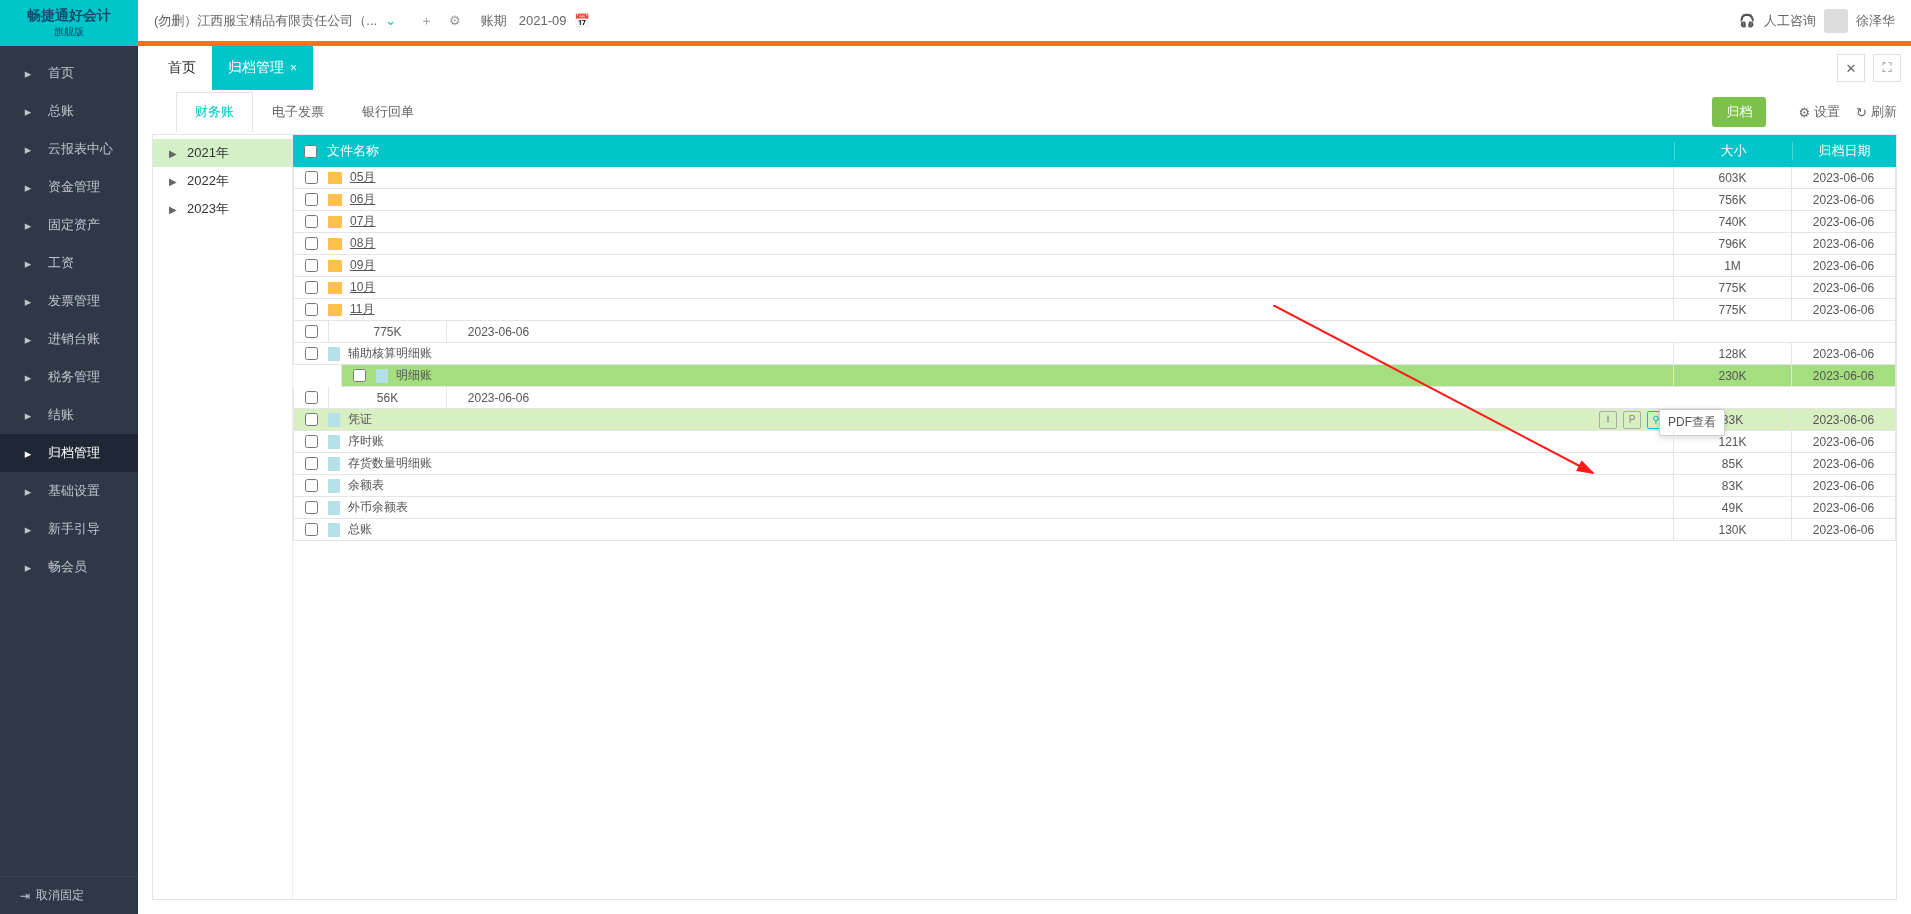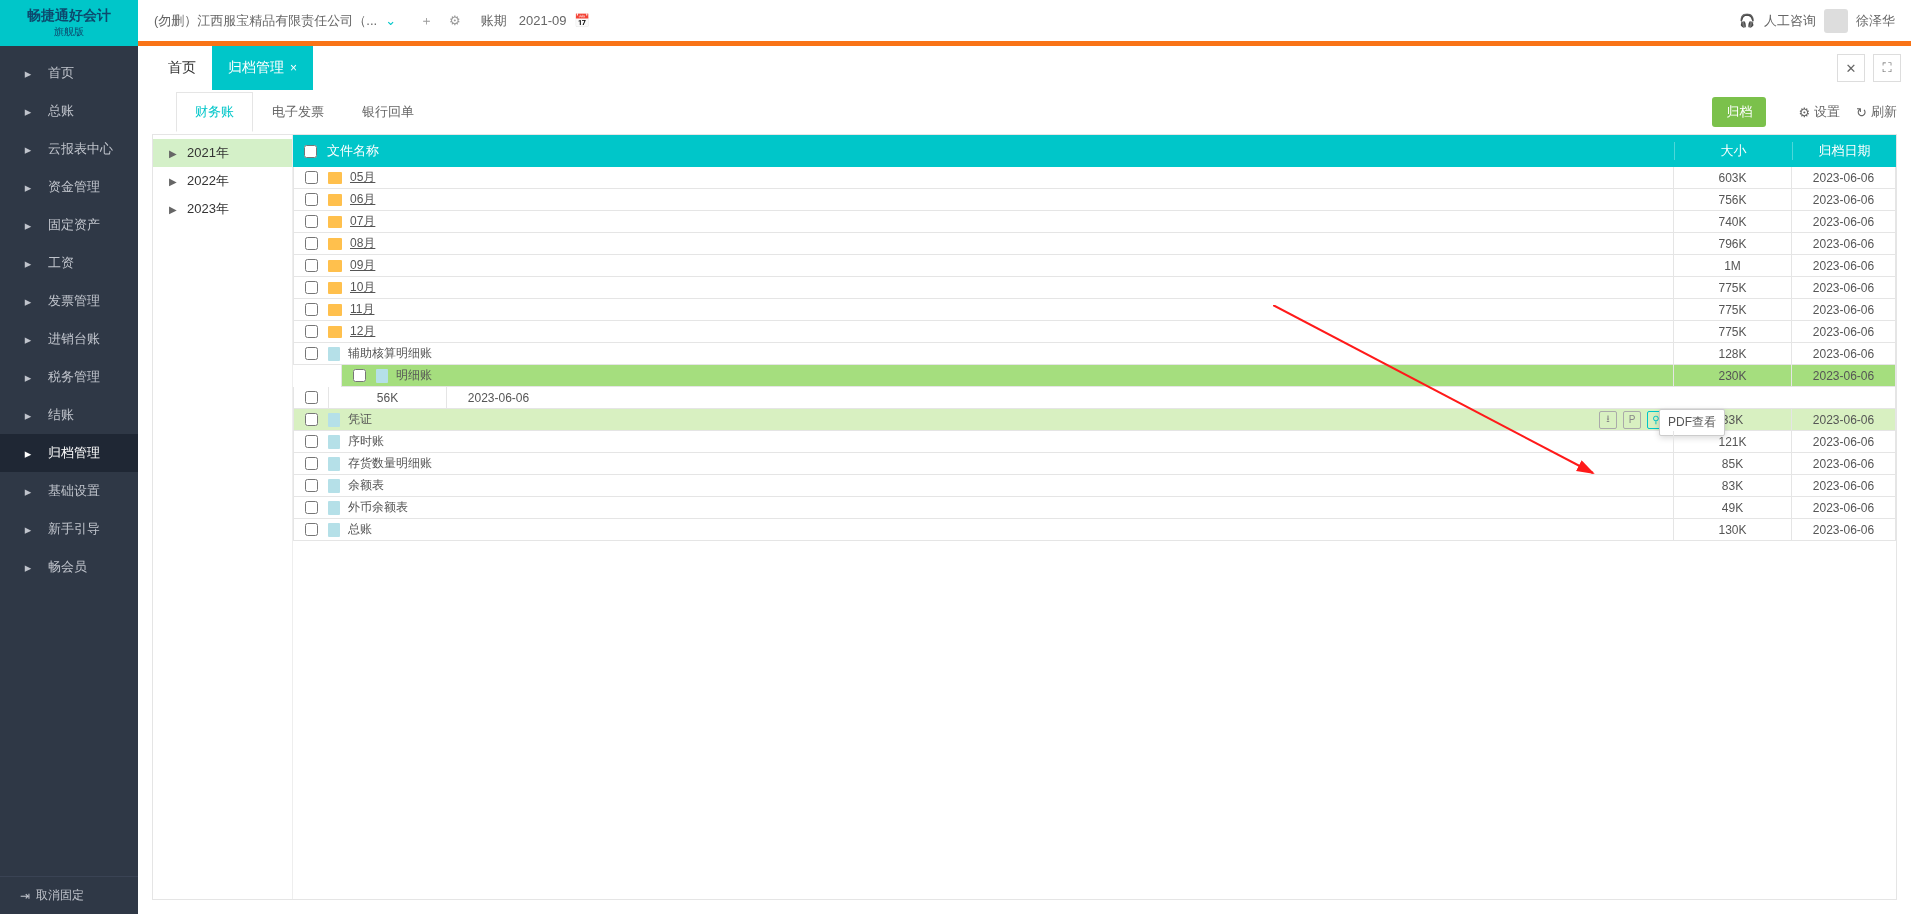--- a/index.html
+++ b/index.html
@@ -301,24 +301,20 @@
                   <span class="fold-icon"></span>
                   <span class="fname link">11月</span>
                 </div>
                 <div class="c-size">775K</div>
                 <div class="c-date">2023-06-06</div>
               </div>
               <div class="trow">
                 <div class="c-chk">
                   <input type="checkbox" style="">
                 </div>
-                <div class="c-name">
-                  <span class="fold-icon"></span>
-                  <span class="fname link">12月</span>
-                </div>
                 <div class="c-size">775K</div>
                 <div class="c-date">2023-06-06</div>
               </div>
               <div class="trow">
                 <div class="c-chk">
                   <input type="checkbox" style="">
                 </div>
                 <div class="c-name">
                   <span class="file-icon"></span>
                   <span class="fname">辅助核算明细账</span>

